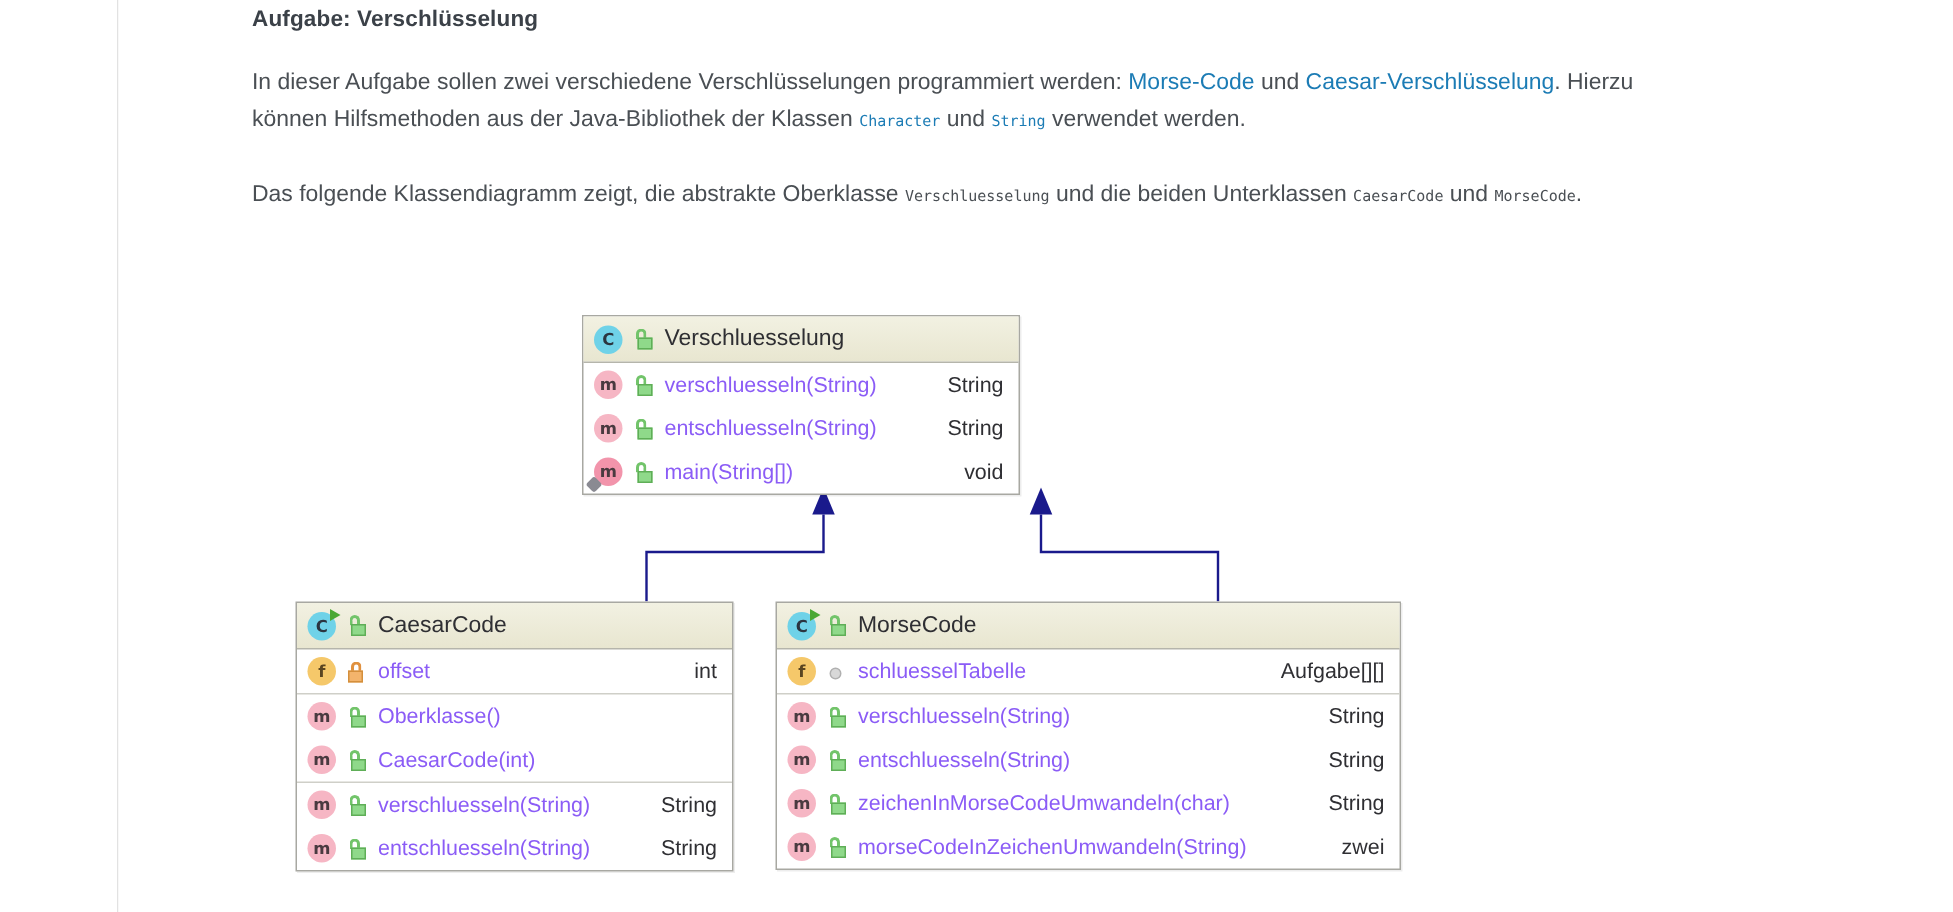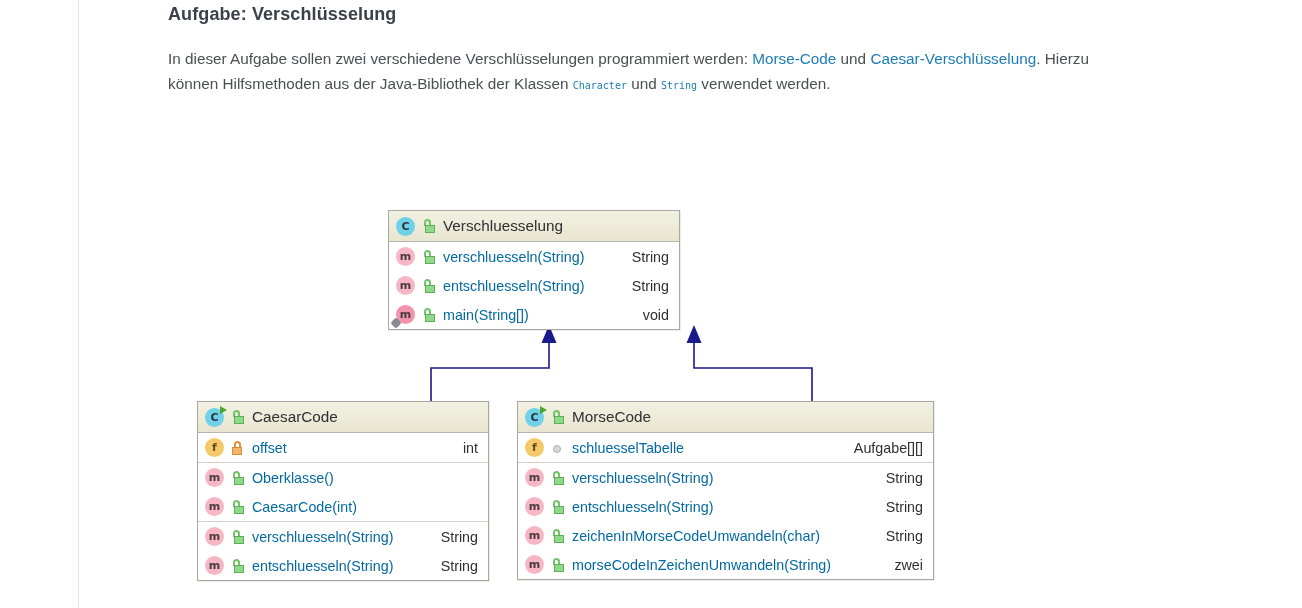--- a/index.html
+++ b/index.html
@@ -21,21 +21,21 @@
     background: #ffffff;
   }
   #content-col {
     flex: 1 1 auto; position: relative;
     padding: 0 0 0 89px;
     background: #ffffff;
   }
 
   
   h1#doc-title {
-    font-size: 18px;
+    font-size: 15px;
     font-weight: 600;
     color: #3b4148;
     margin: 0;
     padding-top: 4px;
     letter-spacing: .1px;
   }
   p.para {
     font-size: 15.3px;
     line-height: 25px;
     color: #4a4f54;
@@ -77,21 +77,21 @@
   }
   .uml-section { border-top: 1px solid #cfcfc8; }
   .uml-section.first { border-top: none; }
 
   .uml-row {
     height: 29px;
     display: flex; align-items: center;
     padding: 0 10px 0 7px;
   }
   .row-label {
-    font-size: 14.3px; color: #0369a1;
+    font-size: 14.3px; color: #8b5cf6;
     white-space: nowrap;
     flex: 1 1 auto;
   }
   .row-type {
     font-size: 14.3px; color: #2f2f33;
     white-space: nowrap;
     margin-left: 14px;
     flex: 0 0 auto;
   }
   .cls-name {
@@ -166,20 +166,21 @@
 <div id="page-wrap">
 
   <div id="left-gutter"></div>
 
   <div id="content-col">
 
     <h1 id="doc-title">Aufgabe: Verschlüsselung</h1>
 
     <p class="para" id="para-1"><span>In dieser Aufgabe sollen zwei verschiedene Verschlüsselungen programmiert werden: </span><a class="lnk" href="#">Morse-Code</a><span> und </span><a class="lnk" href="#">Caesar-Verschlüsselung</a><span>. Hierzu können Hilfsmethoden aus der Java-Bibliothek der Klassen </span><code class="inline">Character</code><span> und </span><code class="inline">String</code><span> verwendet werden.</span></p>
 
+    <p class="para" id="para-2"><span>Das folgende Klassendiagramm zeigt, die abstrakte Oberklasse </span><code class="inline dark">Verschluesselung</code><span> und die beiden Unterklassen </span><code class="inline dark">CaesarCode</code><span> und </span><code class="inline dark">MorseCode</code><span>.</span></p>
 
     <div id="uml-canvas">
 
       <svg id="uml-svg" width="1213" height="413">
 
         <g>
           <path d="M 352,206 L 352,173 L 470,173 L 470,148" fill="none" stroke="#1a1a8c" stroke-width="1.6"></path>
           <polygon points="470,130 462.5,148 477.5,148" fill="#1a1a8c"></polygon>
         </g>
 

